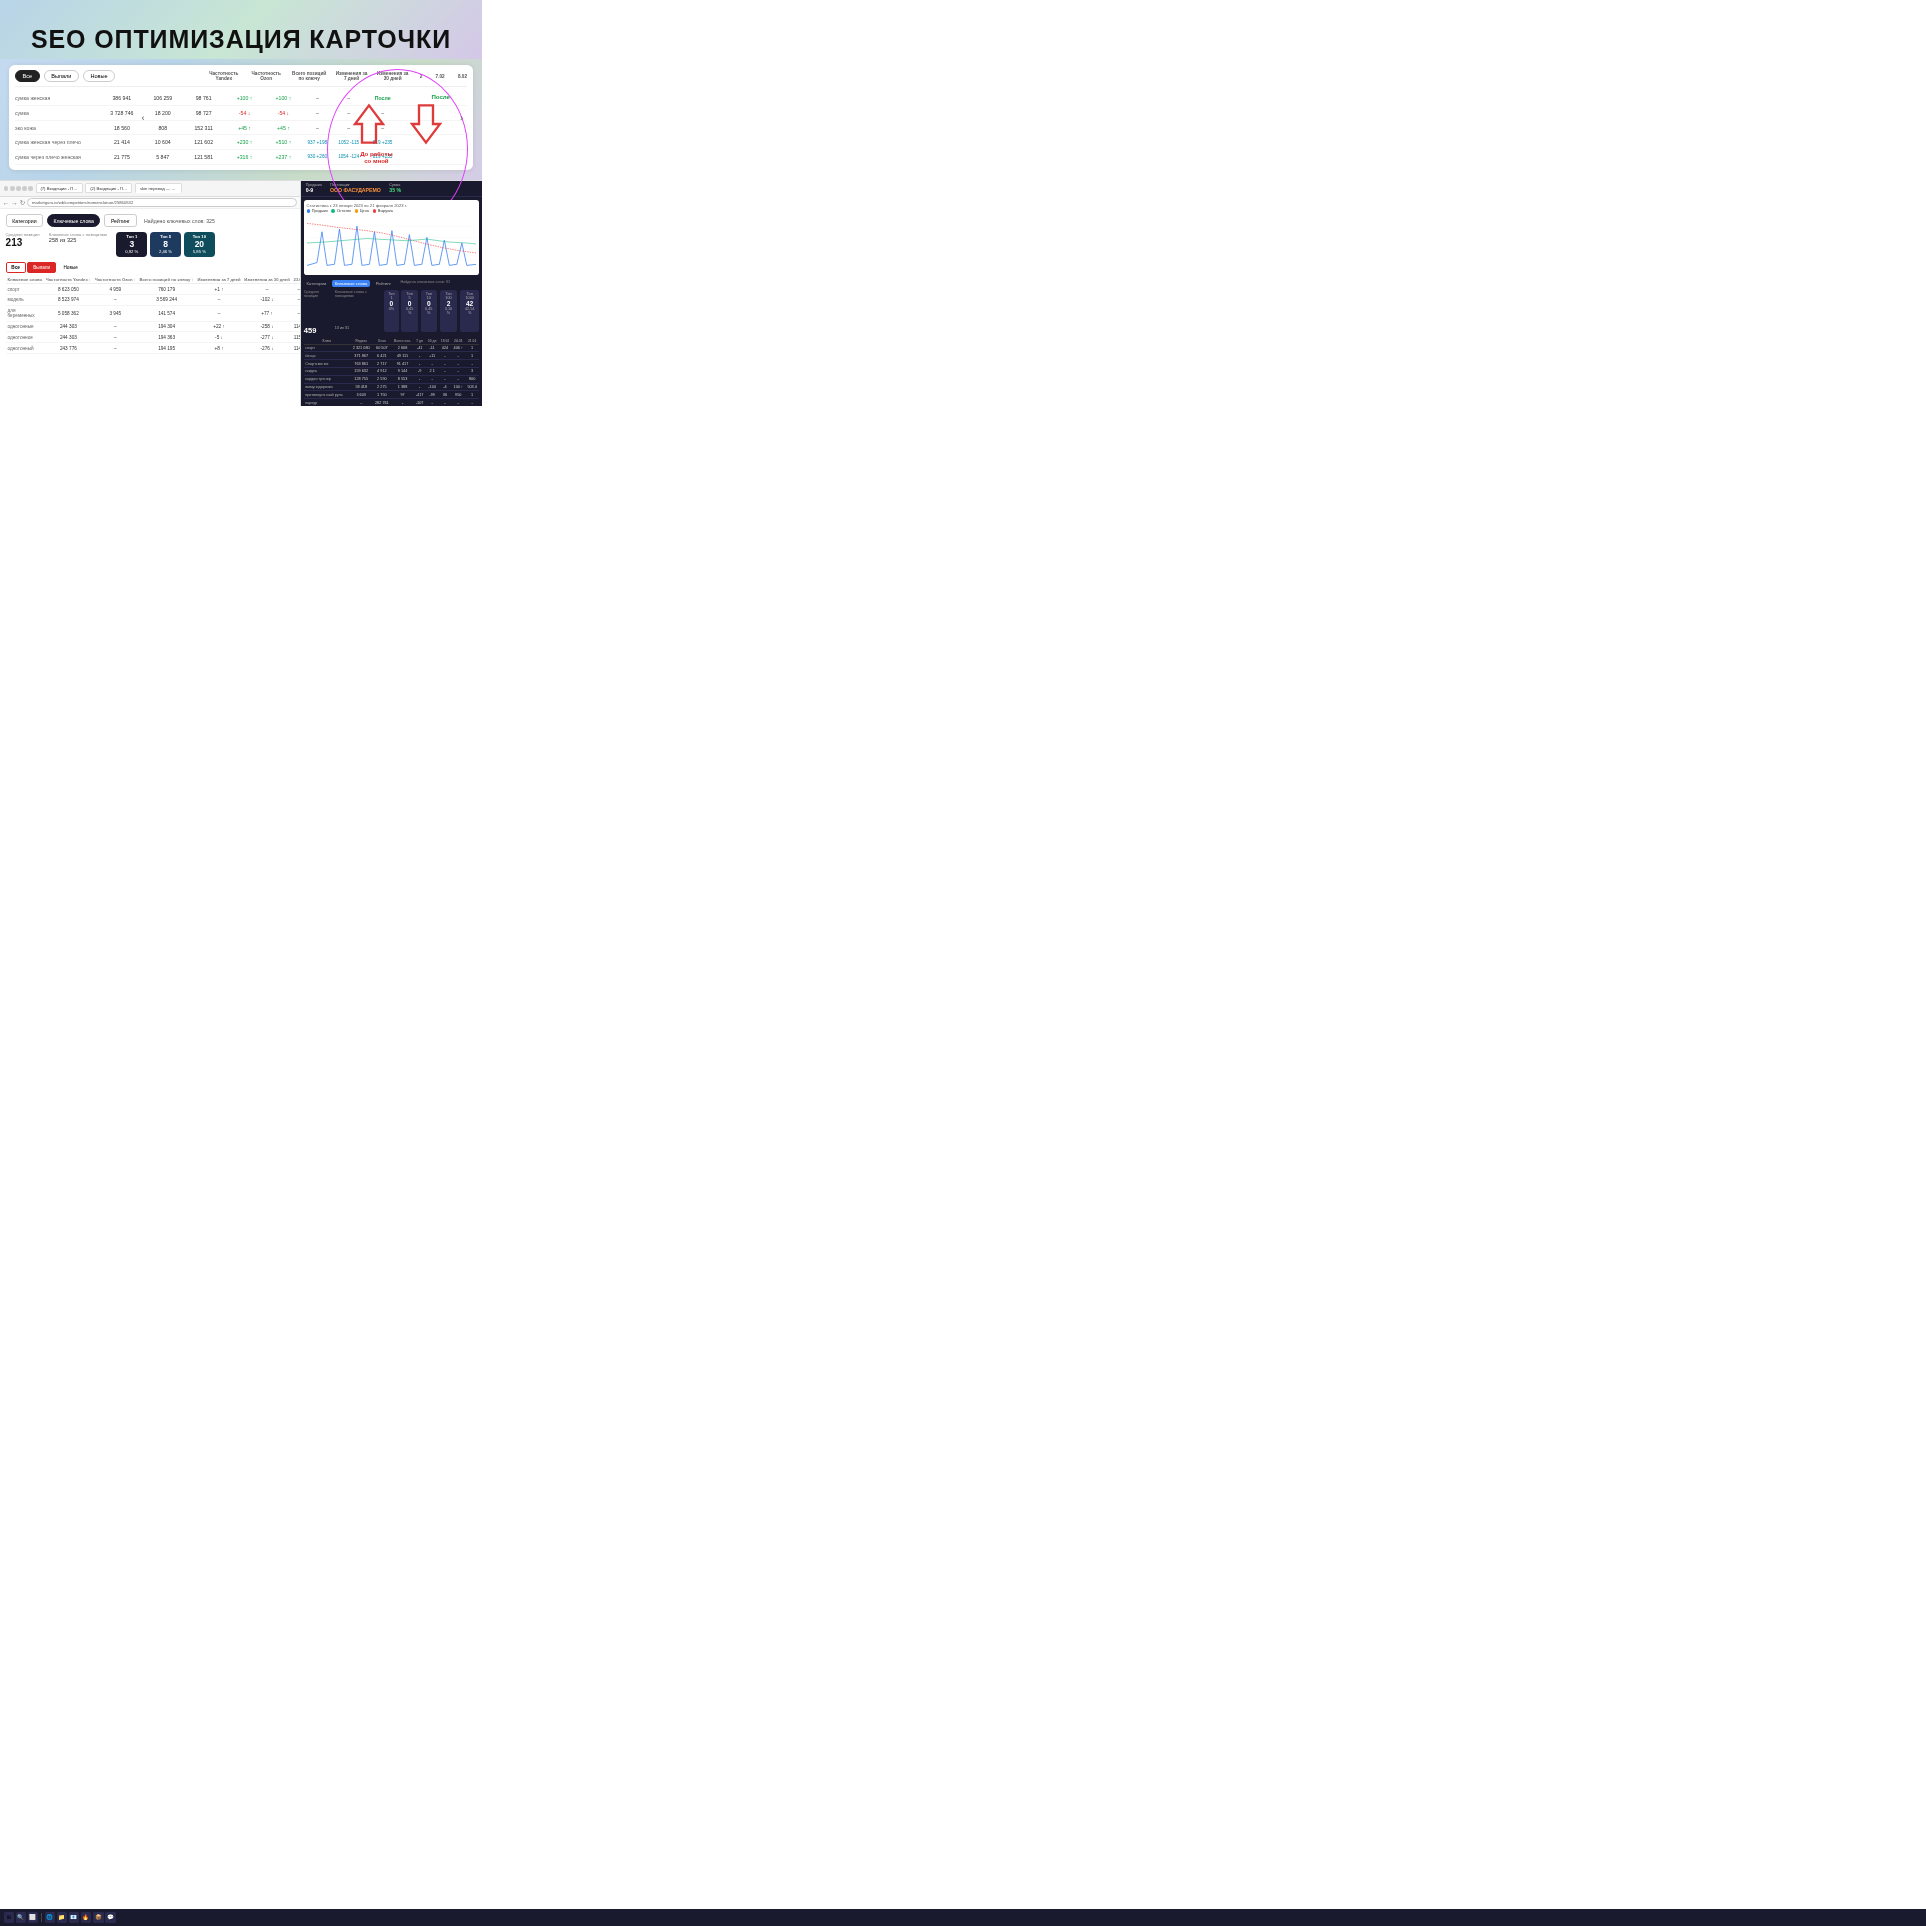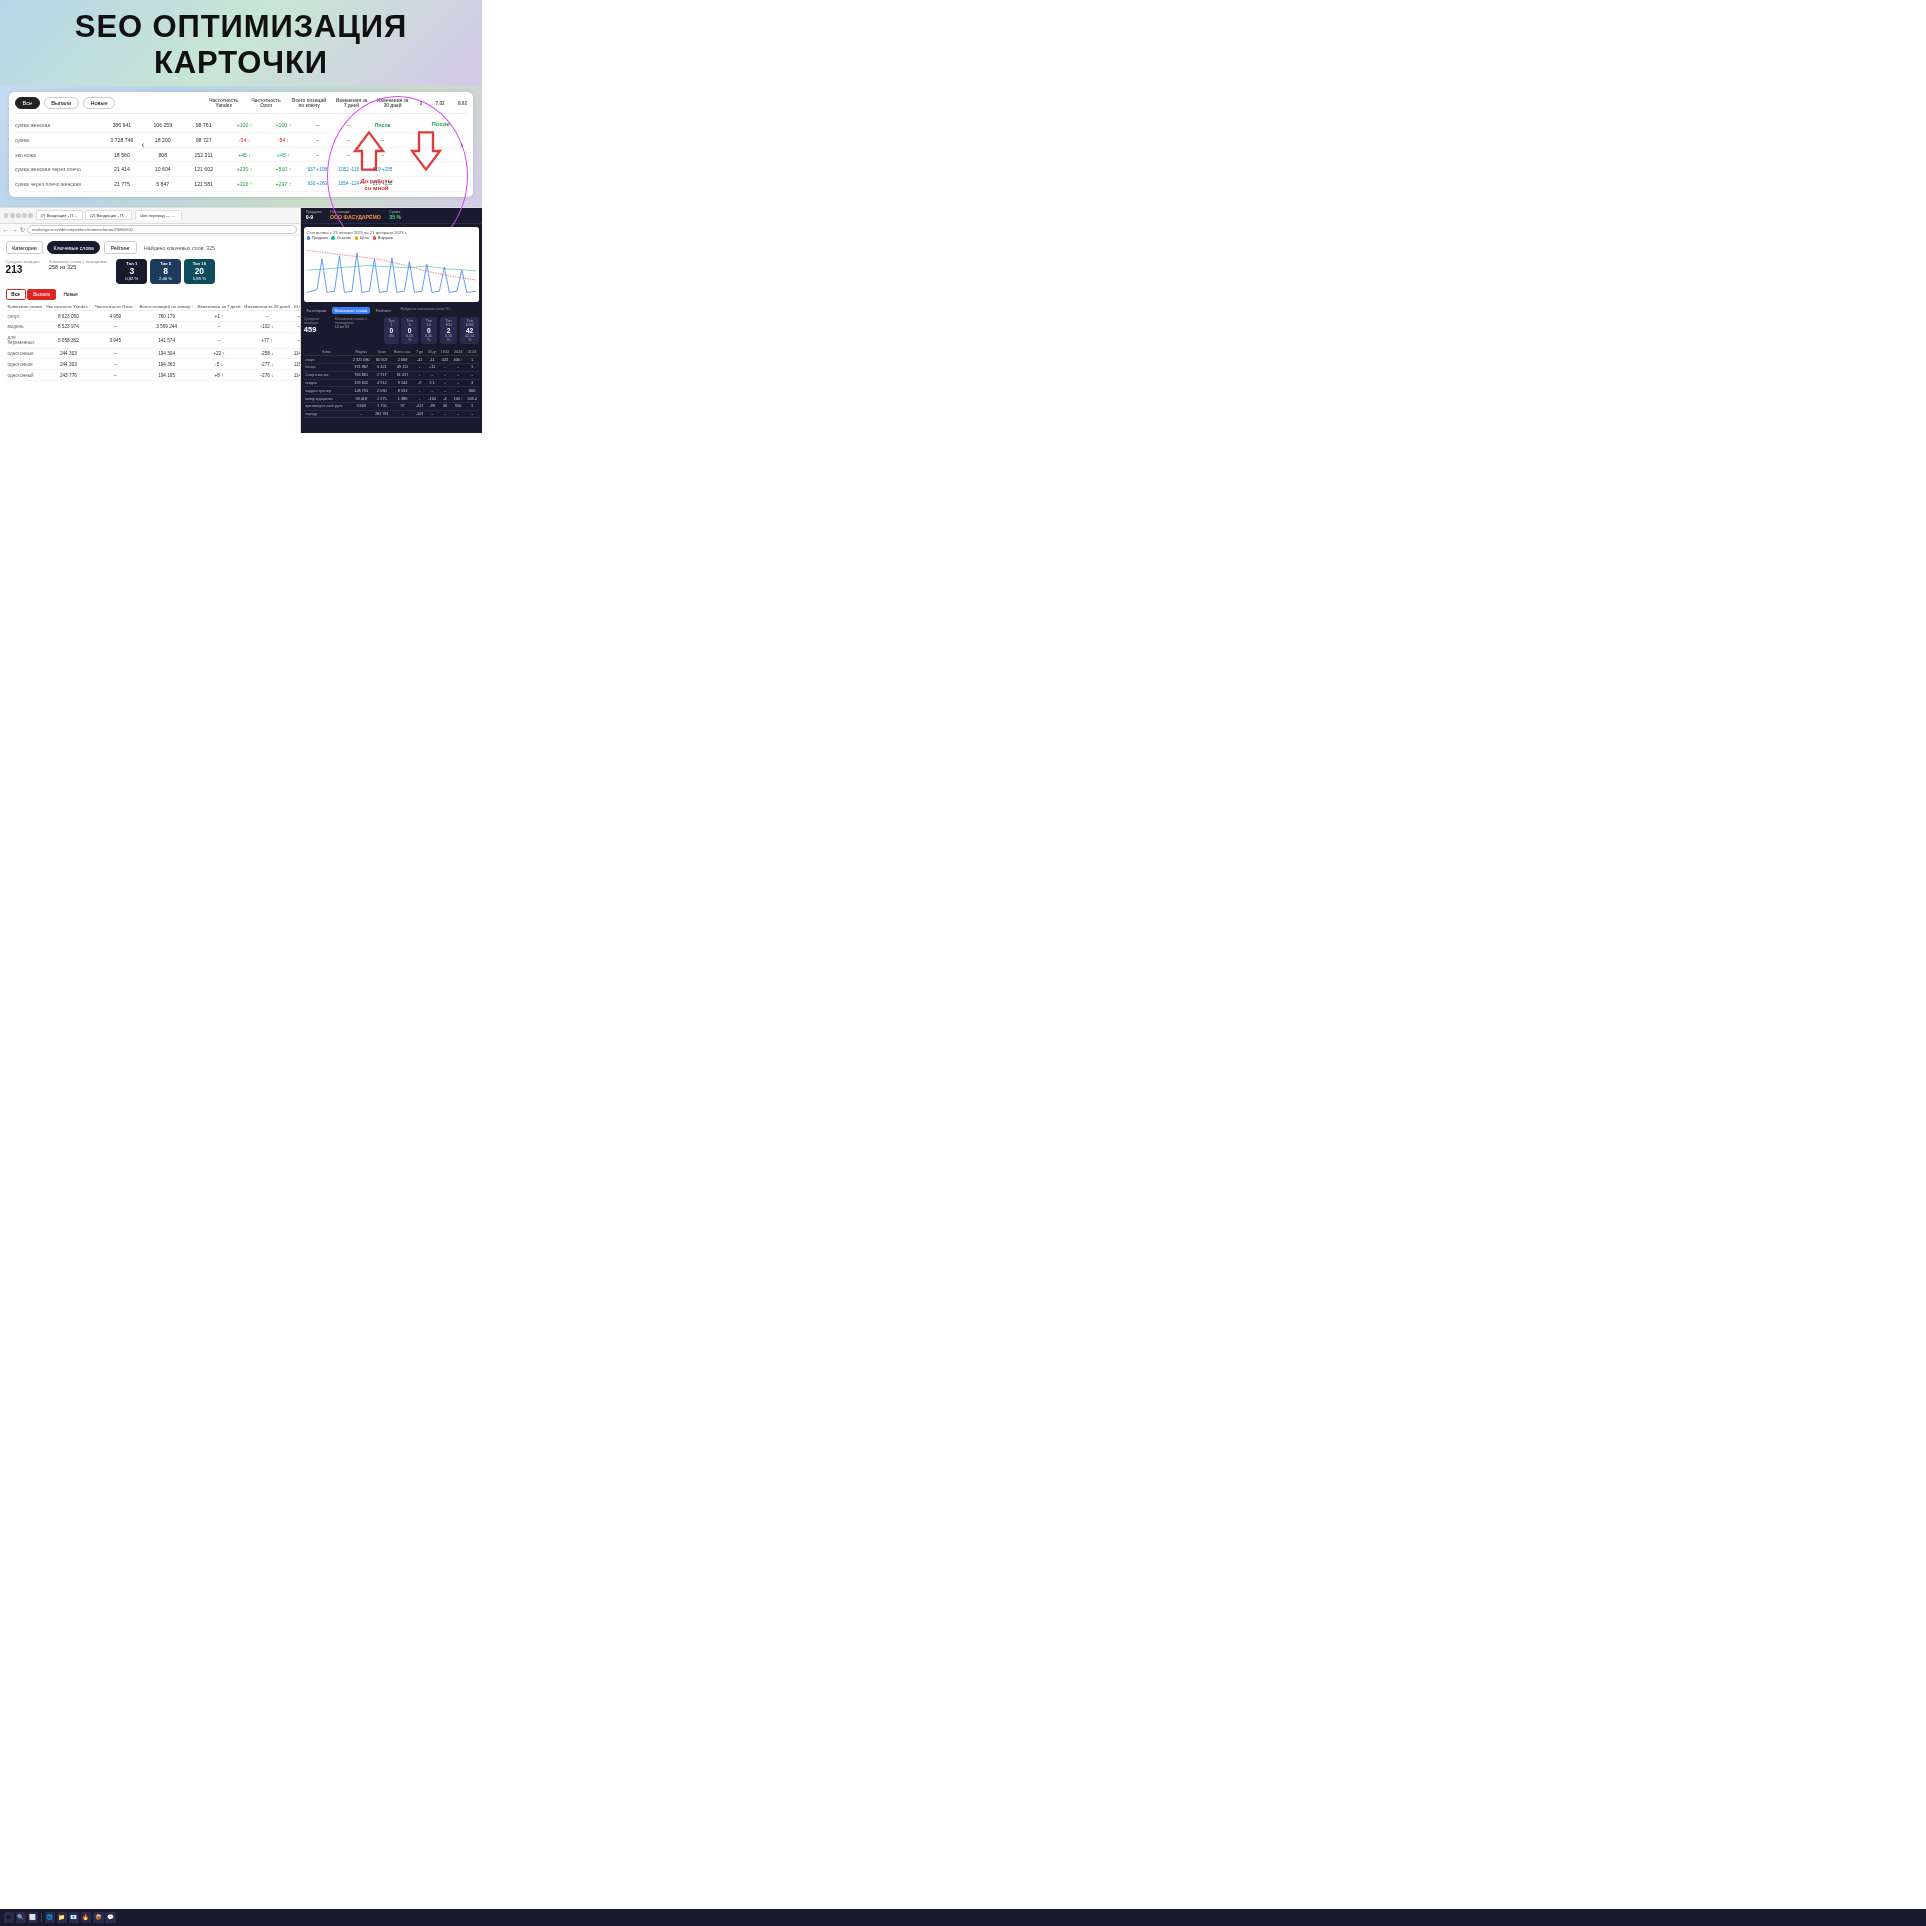--- a/index.html
+++ b/index.html
@@ -11,26 +11,27 @@
       overflow-x: hidden;
     }
 
     
     .top-banner {
       background: linear-gradient(135deg, #b8d4e8 0%, #c8e6d4 50%, #d4c8e8 100%);
       padding: 8.5px 11.3px 5.6px 11.3px;
       text-align: center;
     }
     .top-banner h1 {
-      font-size: 31px;
+      font-size: 25px;
       font-weight: 900;
       color: #111;
       letter-spacing: 0.9px;
       font-family: Arial Black, Arial, sans-serif;
       text-transform: uppercase;
+      margin-top: 16px;
     }
 
     
     .table-section {
       background: linear-gradient(135deg, #c5daf0 0%, #b8d4e8 30%, #c8dcc8 70%, #d4cce8 100%);
       padding: 5.6px 9.4px 9.4px 9.4px;
     }
     .seo-table {
       background: #fff;
       border-radius: 5.6px;
@@ -430,20 +431,21 @@
       color: #fff;
     }
     .br-stats {
       display: flex;
       gap: 4.7px;
       margin-bottom: 2.8px;
     }
     .br-stat {
       display: flex;
       flex-direction: column;
+      gap: 28px;
     }
     .br-stat-label { font-size: 3.8px; color: #888; }
     .br-stat-value { font-size: 7.5px; color: #fff; font-weight: 700; }
     .br-stat-sub { font-size: 3.8px; color: #aaa; }
     .top-chips {
       display: flex;
       gap: 2.8px;
       margin-bottom: 2.8px;
     }
     .top-chip {

